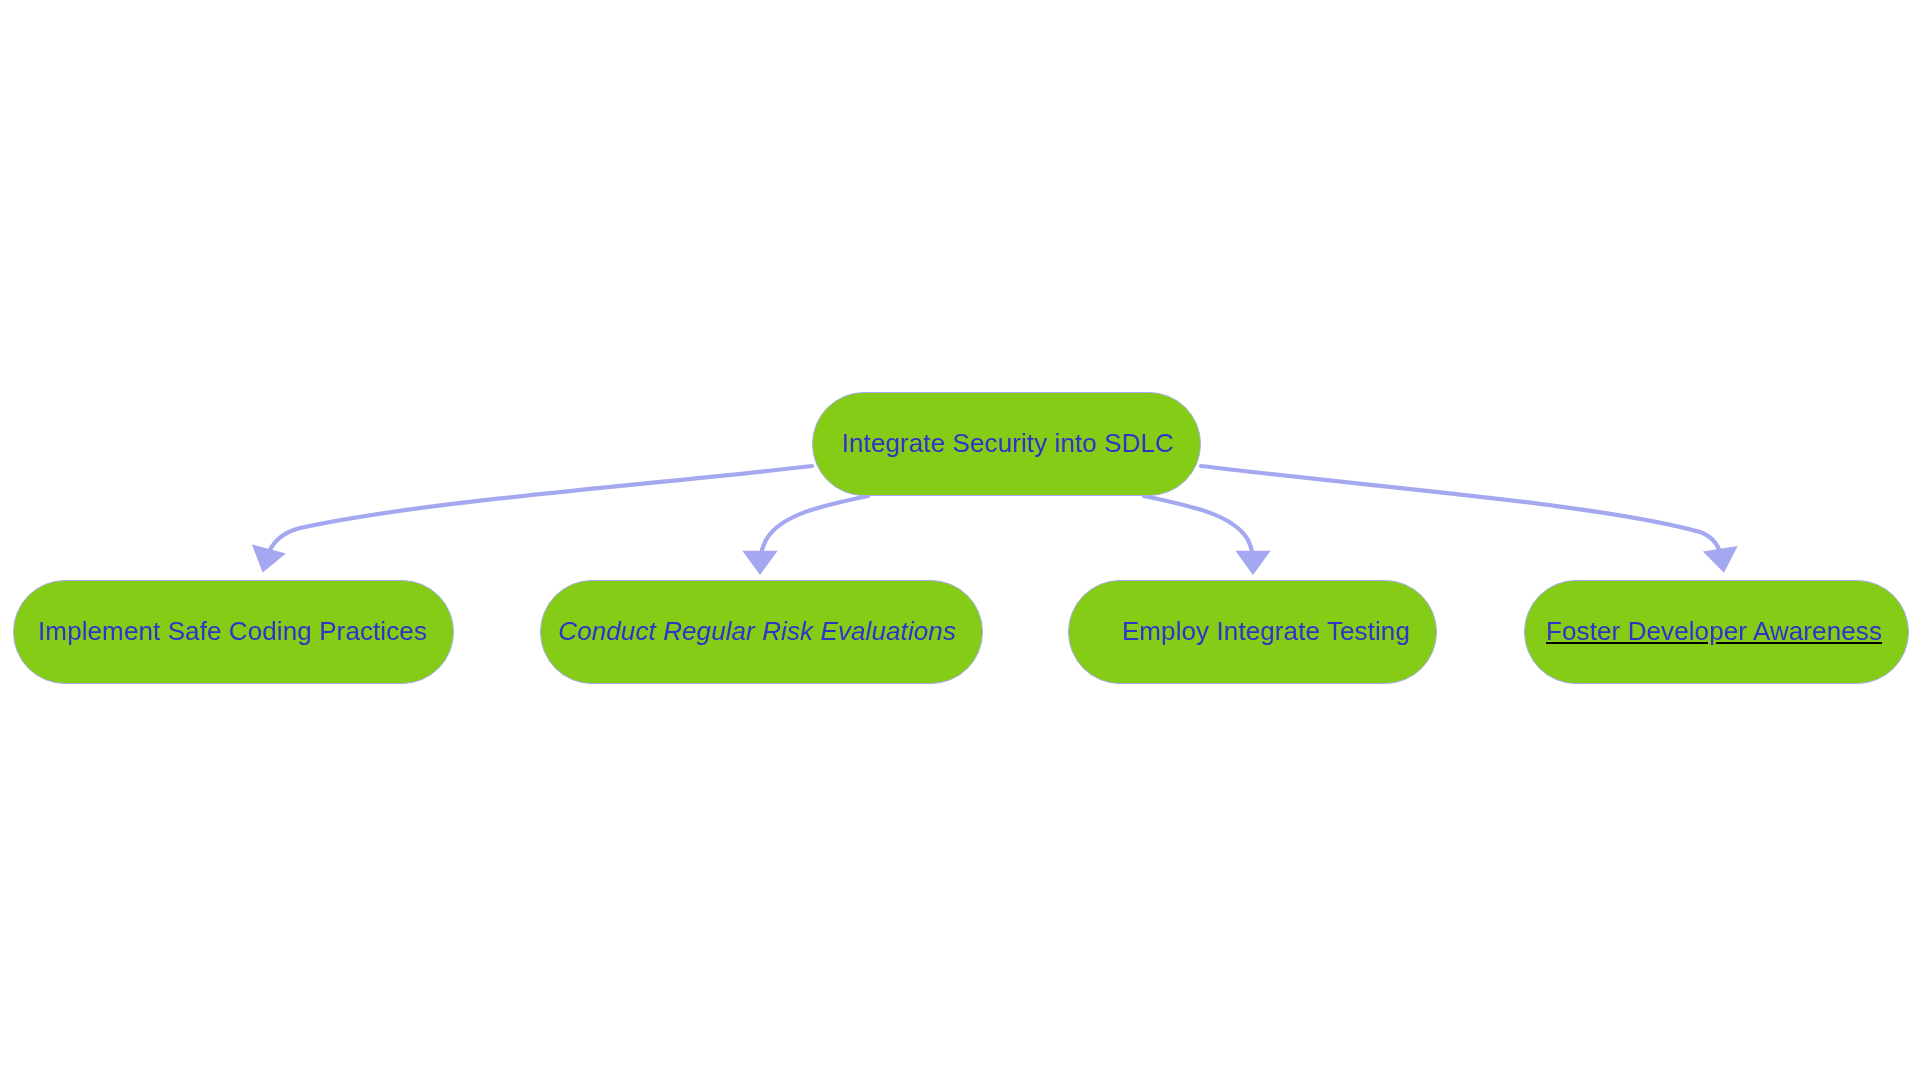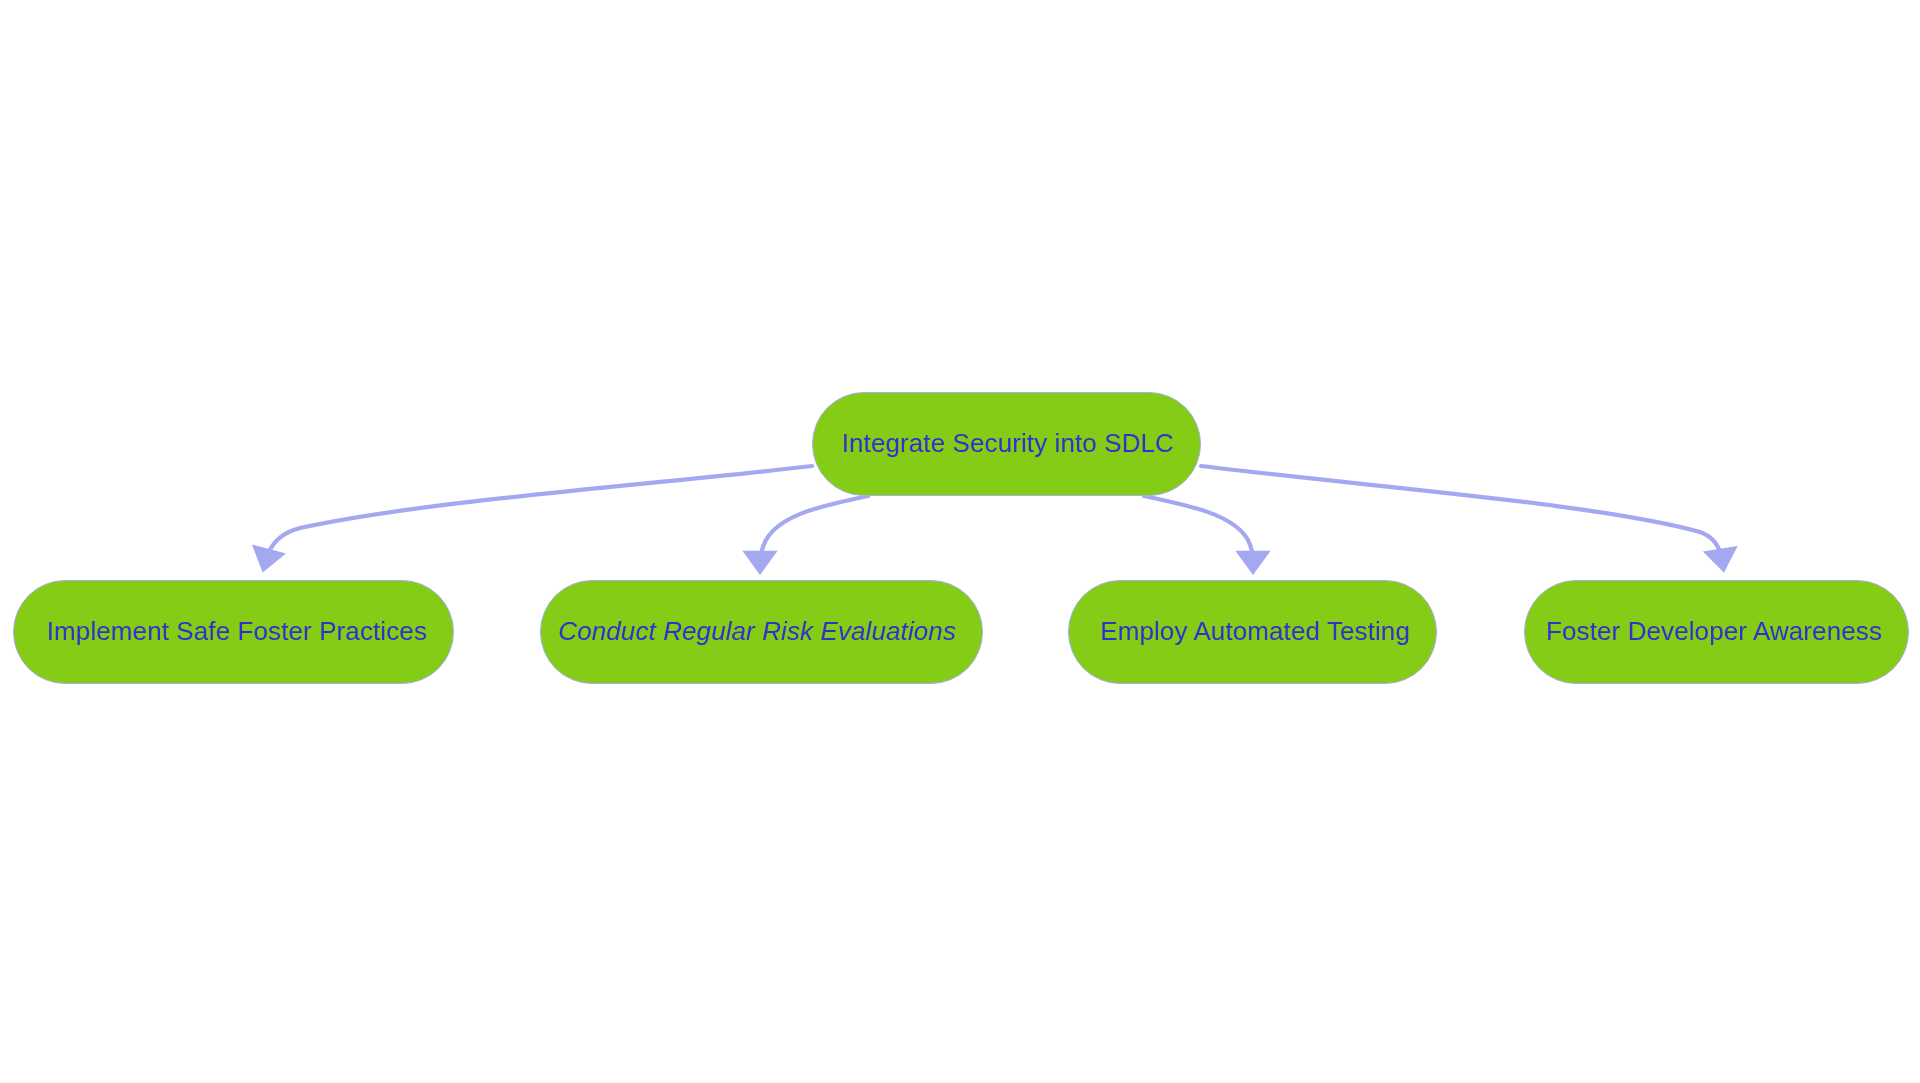--- a/index.html
+++ b/index.html
@@ -79,20 +79,21 @@
     left: 1068px;
     top: 580px;
     width: 369px;
     height: 104px;
   }
   #node-leaf-3 {
     left: 1524px;
     top: 580px;
     width: 385px;
     height: 104px;
+    text-decoration: underline;
   }
 </style>
 </head>
 <body>
 
 <div id="flowchart-canvas">
 
   <svg class="edge-layer" viewBox="0 0 1920 1083" width="1920" height="1083" xmlns="http://www.w3.org/2000/svg">
     <defs>
       <marker id="arrow-down" markerWidth="11" markerHeight="11" refX="3.1" refY="5.5" orient="auto" markerUnits="strokeWidth">
@@ -107,28 +108,28 @@
     <path d="M 1144 496 C 1192 506, 1234 515, 1248 540 C 1252 548, 1253 554, 1253 562" fill="none" stroke="#a3a8f0" stroke-width="4.2" stroke-linecap="round" marker-end="url(#arrow-down)"></path>
 
     <path d="M 1201 466 C 1380 488, 1600 504, 1700 532 C 1714 537, 1720 547, 1722 560" fill="none" stroke="#a3a8f0" stroke-width="4.2" stroke-linecap="round" marker-end="url(#arrow-down)"></path>
   </svg>
 
   <div class="node" id="node-root">
     <span class="node-label">Integrate Security into SDLC</span>
   </div>
 
   <div class="node" id="node-leaf-0">
-    <span class="node-label">Implement Safe Foster Practices</span>
+    <span class="node-label">Implement Safe Coding Practices</span>
   </div>
 
   <div class="node" id="node-leaf-1">
     <span class="node-label">Conduct Regular Risk Evaluations</span>
   </div>
 
   <div class="node" id="node-leaf-2">
-    <span class="node-label">Employ Automated Testing</span>
+    <span class="node-label">Employ Integrate Testing</span>
   </div>
 
   <div class="node" id="node-leaf-3">
     <span class="node-label">Foster Developer Awareness</span>
   </div>
 
 </div>
 
 </body></html>

